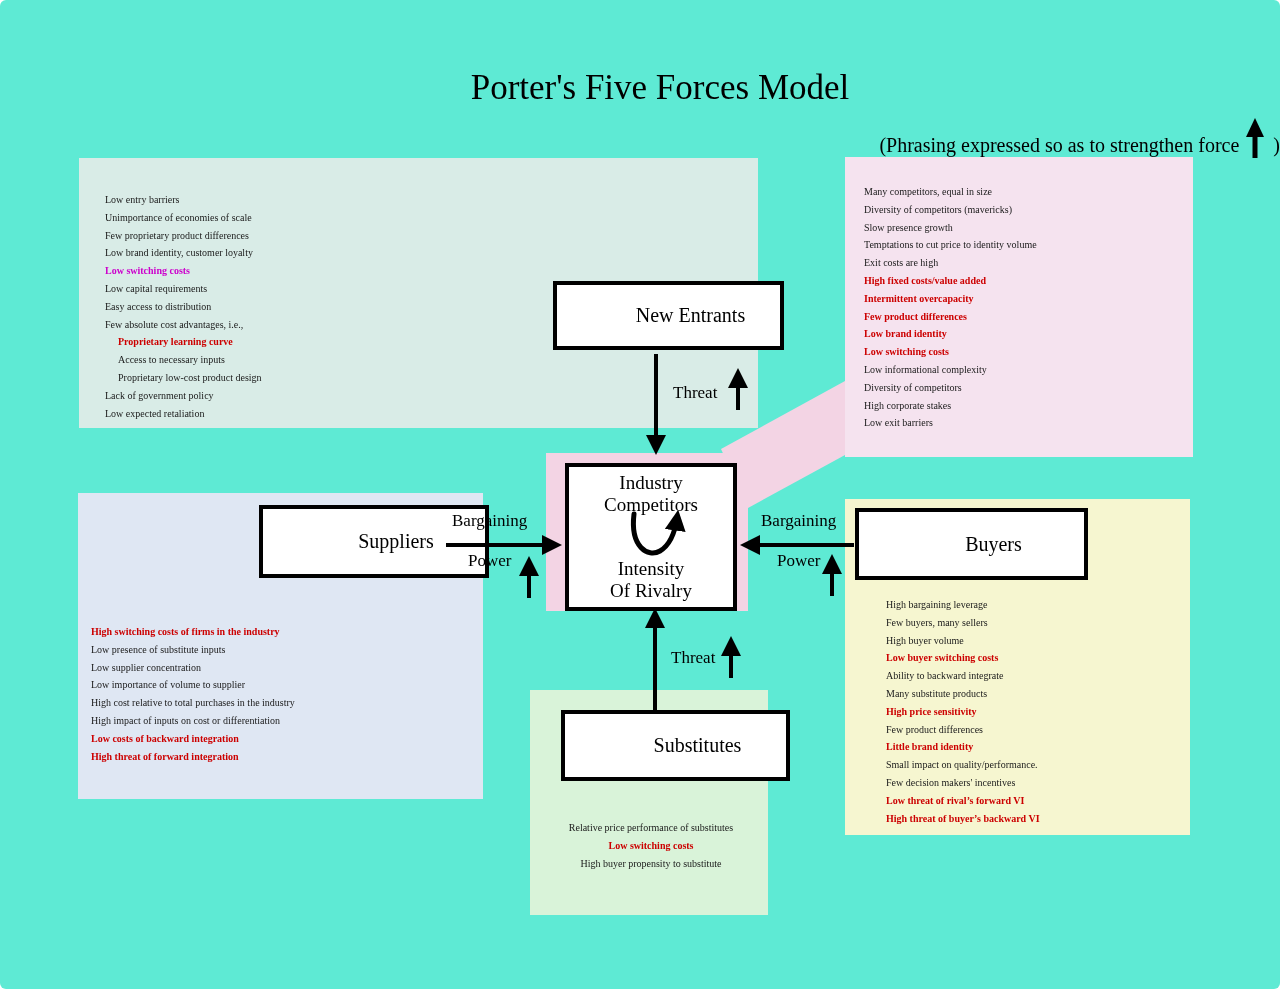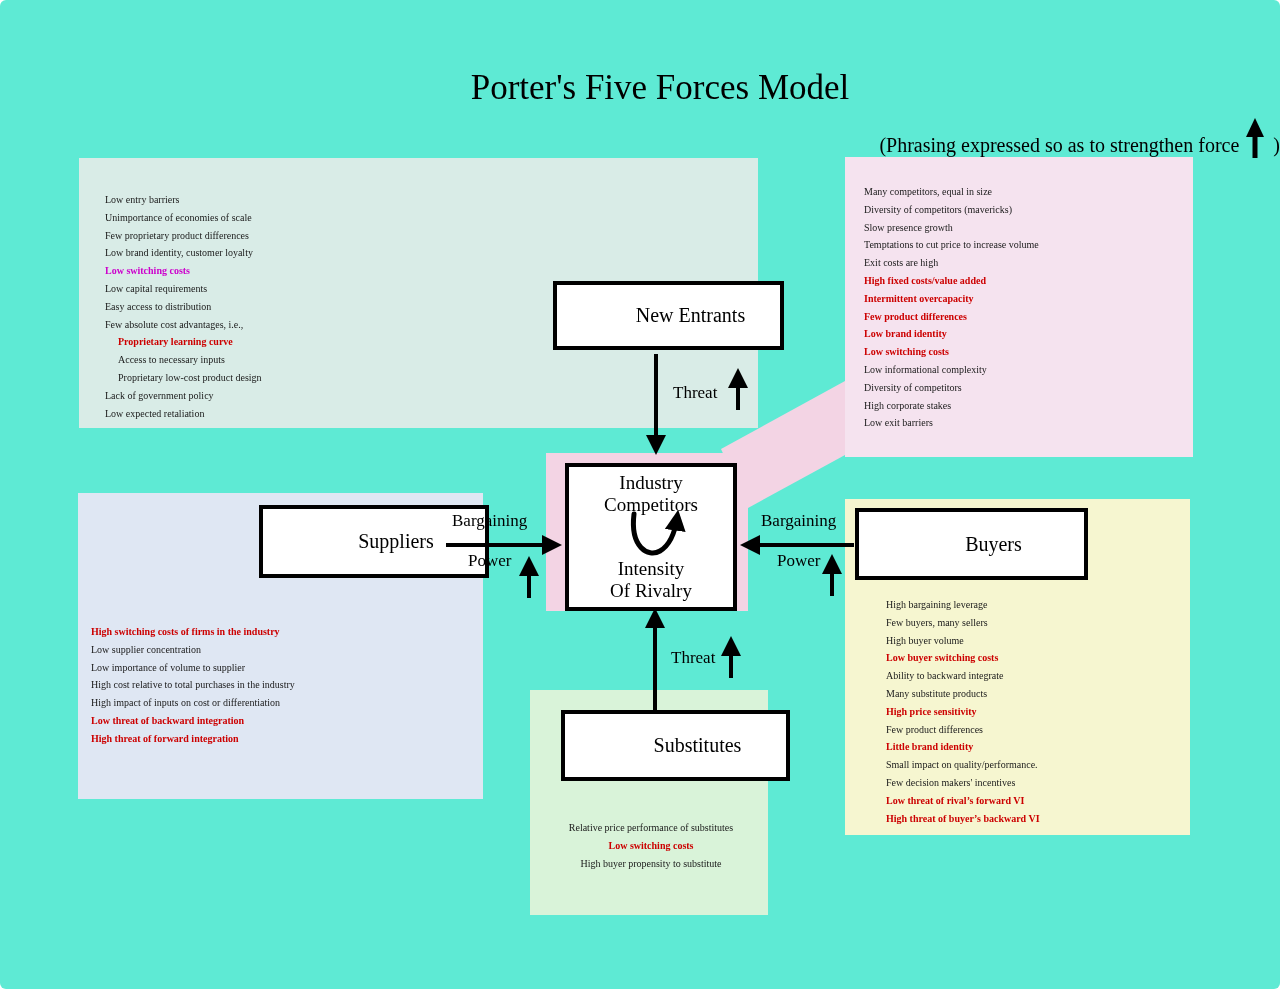--- a/index.html
+++ b/index.html
@@ -90,39 +90,40 @@
       <div class="line red ind">Proprietary learning curve</div>
       <div class="line ind">Access to necessary inputs</div>
       <div class="line ind">Proprietary low-cost product design</div>
       <div class="line">Lack of government policy</div>
       <div class="line">Low expected retaliation</div>
     </div>
   <div class="factor-list" id="list-rivalry">
       <div class="line">Many competitors, equal in size</div>
       <div class="line">Diversity of competitors (mavericks)</div>
       <div class="line">Slow presence growth</div>
-      <div class="line">Temptations to cut price to increase volume</div>
+      <div class="line">Temptations to cut price to identity volume</div>
       <div class="line">Exit costs are high</div>
       <div class="line red">High fixed costs/value added</div>
       <div class="line red">Intermittent overcapacity</div>
       <div class="line red">Few product differences</div>
       <div class="line red">Low brand identity</div>
       <div class="line red">Low switching costs</div>
       <div class="line">Low informational complexity</div>
       <div class="line">Diversity of competitors</div>
       <div class="line">High corporate stakes</div>
       <div class="line">Low exit barriers</div>
     </div>
   <div class="factor-list" id="list-suppliers">
       <div class="line red">High switching costs of firms in the industry</div>
+      <div class="line">Low presence of substitute inputs</div>
       <div class="line">Low supplier concentration</div>
       <div class="line">Low importance of volume to supplier</div>
       <div class="line">High cost relative to total purchases in the industry</div>
       <div class="line">High impact of inputs on cost or differentiation</div>
-      <div class="line red">Low threat of backward integration</div>
+      <div class="line red">Low costs of backward integration</div>
       <div class="line red">High threat of forward integration</div>
     </div>
   <div class="factor-list" id="list-buyers">
       <div class="line">High bargaining leverage</div>
       <div class="line">Few buyers, many sellers</div>
       <div class="line">High buyer volume</div>
       <div class="line red">Low buyer switching costs</div>
       <div class="line">Ability to backward integrate</div>
       <div class="line">Many substitute products</div>
       <div class="line red">High price sensitivity</div>

